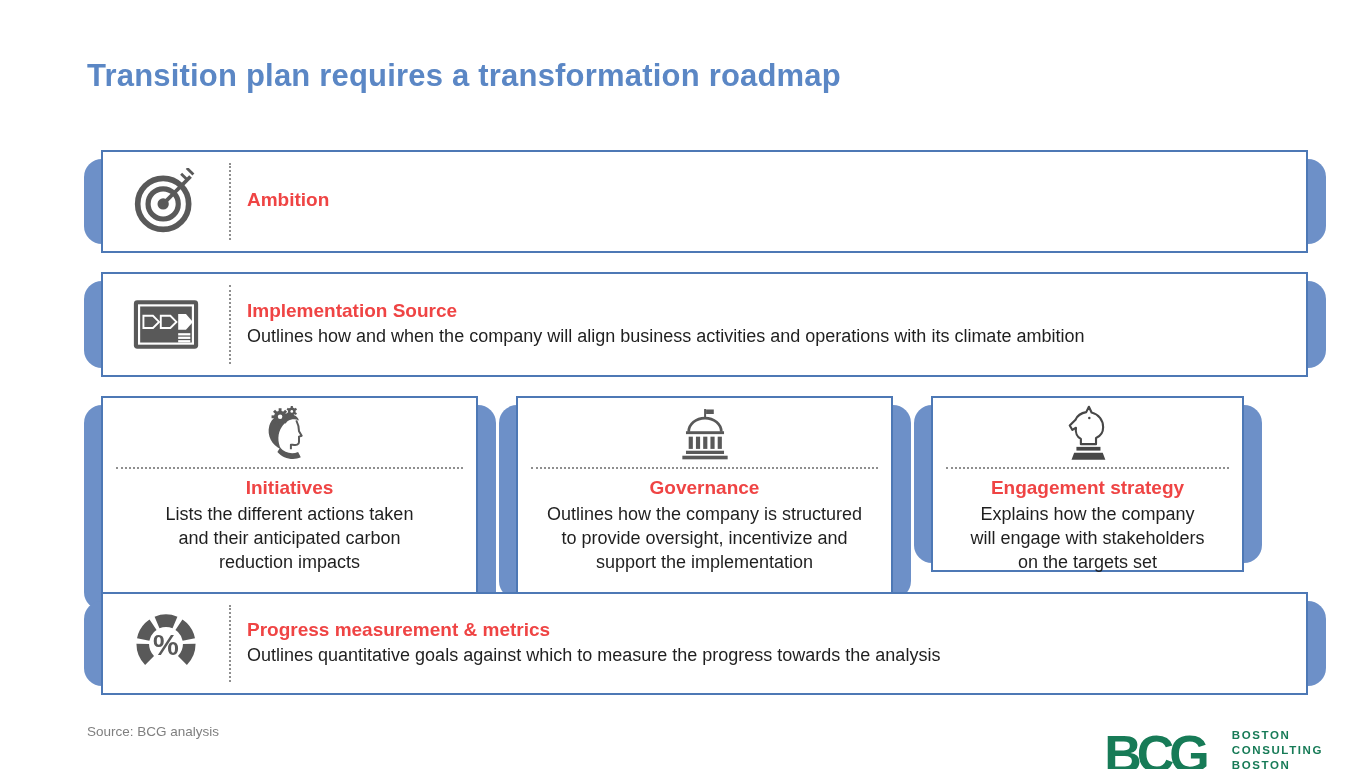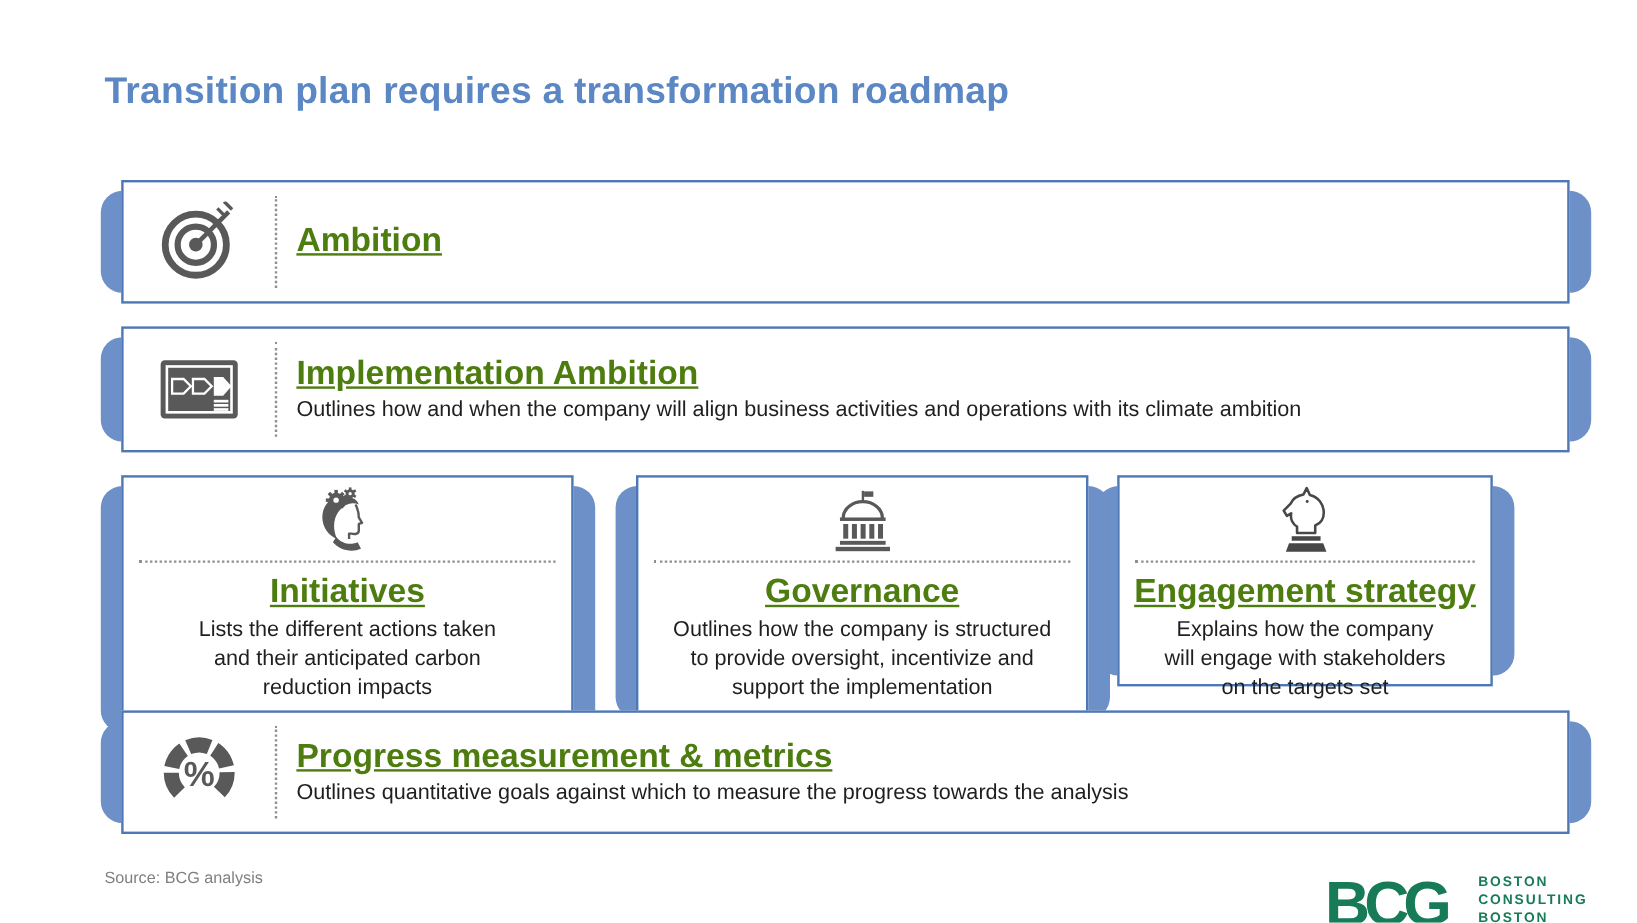--- a/index.html
+++ b/index.html
@@ -9,21 +9,21 @@
               color:#5b87c5;letter-spacing:.2px;}
   
   .card{position:absolute;}
   .tabbg{position:absolute;left:0;right:0;top:9px;bottom:9px;background:#6d90c8;border-radius:18px;}
   .face{position:absolute;left:17px;right:18px;top:0;bottom:0;background:#fff;
         border:2px solid #4d78b5;box-sizing:border-box;}
   .wide .face{display:flex;align-items:center;}
   .icon-cell{flex:0 0 126px;display:flex;justify-content:center;align-items:center;}
   .vsep{align-self:stretch;margin:11px 0;border-left:2px dotted #8f8f8f;}
   .text-cell{padding:0 14px 0 16px;}
-  .card-title{font-size:28px;font-weight:bold;color:#4d7c0f;margin:0 0 3px 0;text-decoration:underline;}
+  .card-title{font-size:19px;font-weight:bold;color:#ef4444;margin:0 0 3px 0;}
   .card-body{font-size:18px;color:#1f1f1f;line-height:1.32;white-space:pre-line;}
   .small .face{display:flex;flex-direction:column;align-items:center;text-align:center;padding-top:6px;}
   .small .icon-cell{flex:0 0 auto;height:58px;}
   .hsep{width:calc(100% - 26px);border-top:2px dotted #8f8f8f;margin-top:5px;}
   .small .card-title{margin-top:8px;}
   .small .card-body{margin-top:1px;text-align:center;}
   .source{position:absolute;left:66px;top:724px;font-size:13.5px;color:#7f7f7f;}
   .logo{position:absolute;right:62px;top:728px;display:flex;align-items:flex-start;gap:23px;color:#177b57;}
   .logo-mono{font-size:52px;font-weight:bold;letter-spacing:-5px;line-height:1;padding-right:4px;}
   .logo-text{font-size:11.5px;font-weight:bold;letter-spacing:1.6px;line-height:15px;text-align:left;}
@@ -66,21 +66,21 @@
           <path d="M12,19 H23 L30,26 L23,33 H12 Z" fill="none" stroke="#fff" stroke-width="2.2"></path>
           <path d="M32,19 H43 L50,26 L43,33 H32 Z" fill="none" stroke="#fff" stroke-width="2.2"></path>
           <path d="M52,17 H61 L69,26 L61,35 H52 Z" fill="#fff"></path>
           <rect x="52" y="39" width="14" height="2.6" fill="#fff"></rect>
           <rect x="52" y="43" width="14" height="2.6" fill="#fff"></rect>
           <rect x="52" y="47" width="14" height="2.6" fill="#fff"></rect>
         </svg>
       </div>
       <div class="vsep"></div>
       <div class="text-cell">
-        <div class="card-title">Implementation Ambition</div>
+        <div class="card-title">Implementation Source</div>
         <div class="card-body">Outlines how and when the company will align business activities and operations with its climate ambition</div>
       </div>
     </div>
   </div>
 
   <div class="card small" style="left:63px;top:396px;width:412px;height:223px">
     <div class="tabbg"></div>
     <div class="face">
       <div class="icon-cell">
         <svg width="58" height="54" viewBox="0 0 64 60">
@@ -112,21 +112,21 @@
         </svg>
       </div>
       <div class="hsep"></div>
       <div class="card-title">Initiatives</div>
       <div class="card-body">Lists the different actions taken
 and their anticipated carbon
 reduction impacts</div>
     </div>
   </div>
 
-  <div class="card small" style="left:492px;top:396px;width:412px;height:212px">
+  <div class="card small" style="left:478px;top:396px;width:412px;height:212px">
     <div class="tabbg"></div>
     <div class="face">
       <div class="icon-cell">
         <svg width="58" height="53" viewBox="0 0 64 58">
           <rect x="31" y="2" width="2.2" height="11" fill="#595959"></rect>
           <rect x="33.2" y="2.5" width="8.5" height="5" fill="#595959"></rect>
           <path d="M14,27 A18,15 0 0 1 50,27" fill="none" stroke="#595959" stroke-width="3"></path>
           <rect x="11" y="26.5" width="42" height="3.2" fill="#595959"></rect>
           <rect x="14" y="32.5" width="4.6" height="13.5" fill="#595959"></rect>
           <rect x="22" y="32.5" width="4.6" height="13.5" fill="#595959"></rect>

